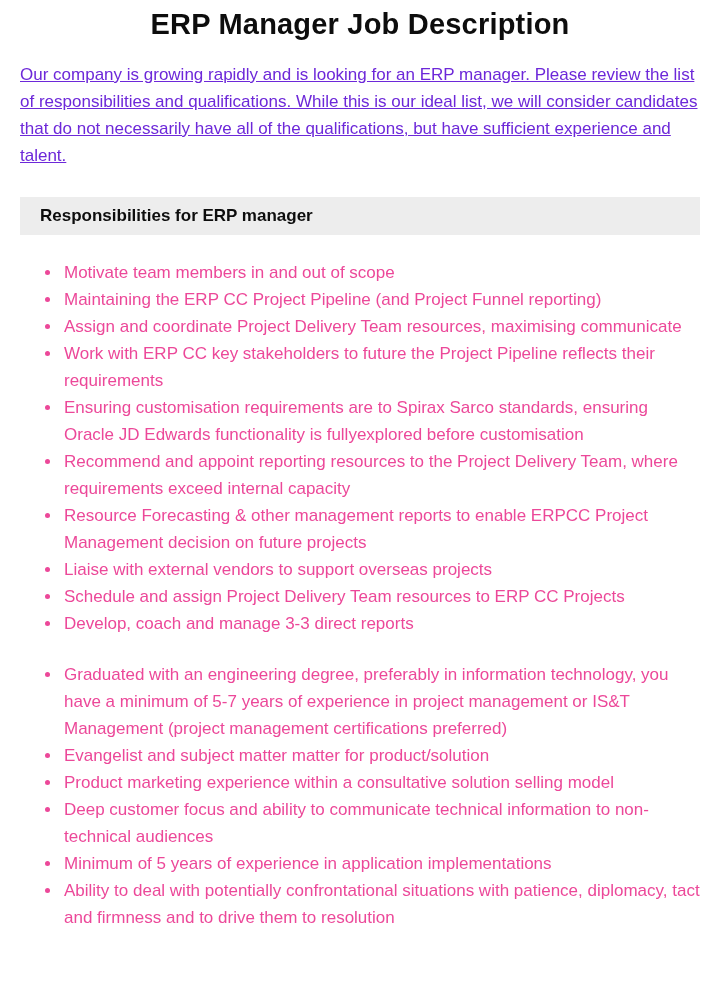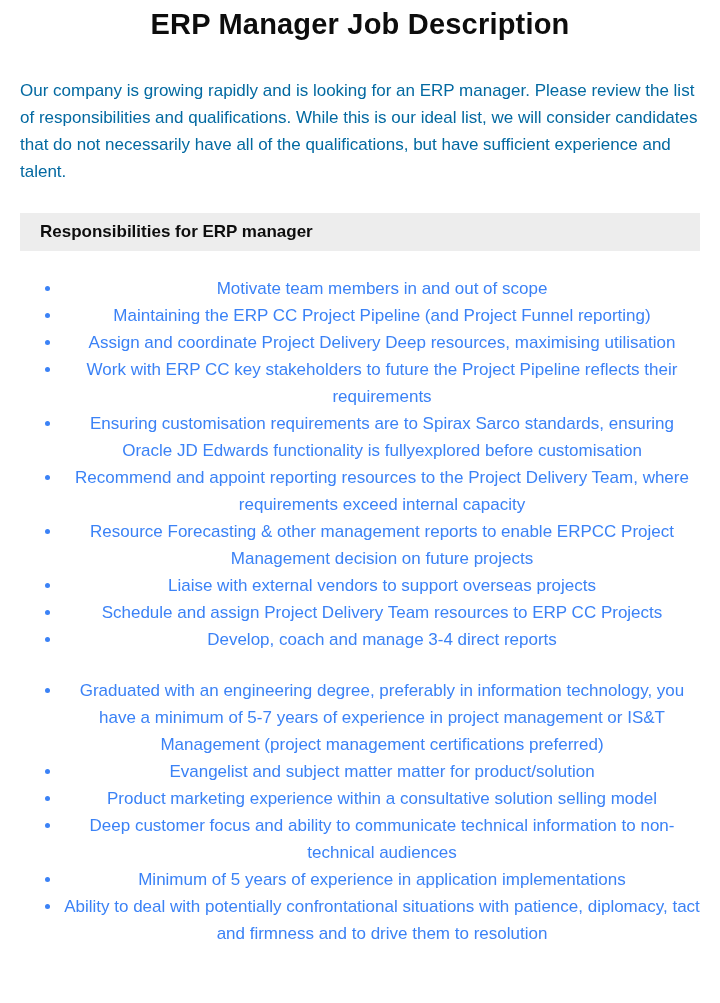--- a/index.html
+++ b/index.html
@@ -14,49 +14,49 @@
     margin: 0 auto;
     padding: 8px 20px 30px 20px;
     background: #ffffff;
   }
   h1.doc-title {
     font-size: 29px;
     font-weight: 700;
     text-align: center;
     color: #0d0d0d;
     letter-spacing: 0.2px;
-    margin-bottom: 36px;
+    margin-bottom: 20px;
   }
   p.intro {
     font-size: 17px;
     line-height: 27px;
-    color: #0369a1;
+    color: #6d28d9;
     margin-bottom: 16px;
+    text-decoration: underline;
   }
   .section-bar {
     background: #ededed;
     padding: 9px 20px;
     margin-top: 28px;
   }
   .section-bar .section-label {
     font-size: 17px;
     font-weight: 700;
     color: #0d0d0d;
   }
   ul.doc-list {
     margin: 24px 0 20px 0;
     padding-left: 42px;
     list-style-type: disc;
   }
   ul.doc-list li {
     font-size: 17px;
     line-height: 27px;
-    color: #3b82f6;
+    color: #ec4899;
     padding-left: 2px;
-    text-align: center;
   }
   ul.doc-list.last {
     margin-bottom: 7px;
   }
 </style>
 </head>
 <body>
 
 <div class="page">
 
@@ -64,28 +64,28 @@
 
   <p class="intro">Our company is growing rapidly and is looking for an ERP manager. Please review the list of responsibilities and qualifications. While this is our ideal list, we will consider candidates that do not necessarily have all of the qualifications, but have sufficient experience and talent.</p>
 
   <div class="section-bar">
     <span class="section-label">Responsibilities for ERP manager</span>
   </div>
 
   <ul class="doc-list">
     <li>Motivate team members in and out of scope</li>
     <li>Maintaining the ERP CC Project Pipeline (and Project Funnel reporting)</li>
-    <li>Assign and coordinate Project Delivery Deep resources, maximising utilisation</li>
+    <li>Assign and coordinate Project Delivery Team resources, maximising communicate</li>
     <li>Work with ERP CC key stakeholders to future the Project Pipeline reflects their requirements</li>
     <li>Ensuring customisation requirements are to Spirax Sarco standards, ensuring Oracle JD Edwards functionality is fullyexplored before customisation</li>
     <li>Recommend and appoint reporting resources to the Project Delivery Team, where requirements exceed internal capacity</li>
     <li>Resource Forecasting &amp; other management reports to enable ERPCC Project Management decision on future projects</li>
     <li>Liaise with external vendors to support overseas projects</li>
     <li>Schedule and assign Project Delivery Team resources to ERP CC Projects</li>
-    <li>Develop, coach and manage 3-4 direct reports</li>
+    <li>Develop, coach and manage 3-3 direct reports</li>
   </ul>
 
 
   <ul class="doc-list last">
     <li>Graduated with an engineering degree, preferably in information technology, you have a minimum of 5-7 years of experience in project management or IS&amp;T Management (project management certifications preferred)</li>
     <li>Evangelist and subject matter matter for product/solution</li>
     <li>Product marketing experience within a consultative solution selling model</li>
     <li>Deep customer focus and ability to communicate technical information to non-technical audiences</li>
     <li>Minimum of 5 years of experience in application implementations</li>
     <li>Ability to deal with potentially confrontational situations with patience, diplomacy, tact and firmness and to drive them to resolution</li>

